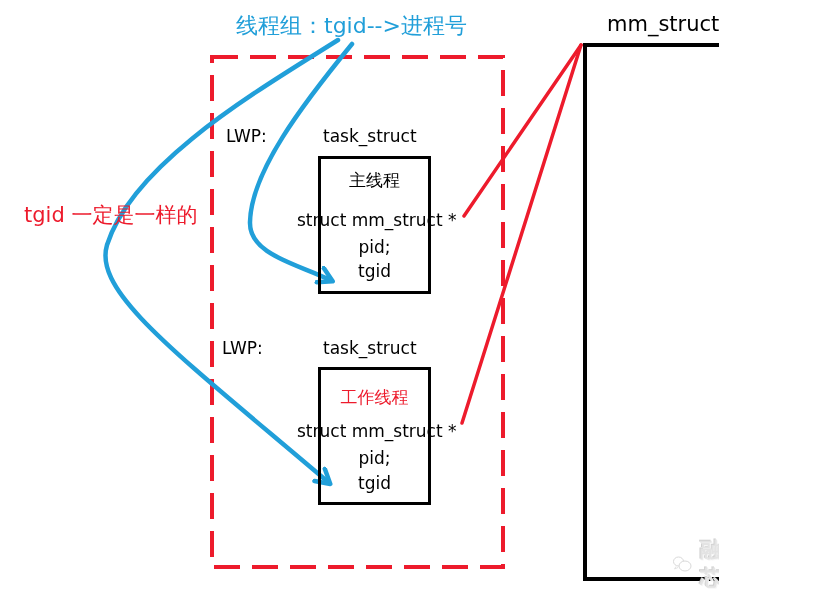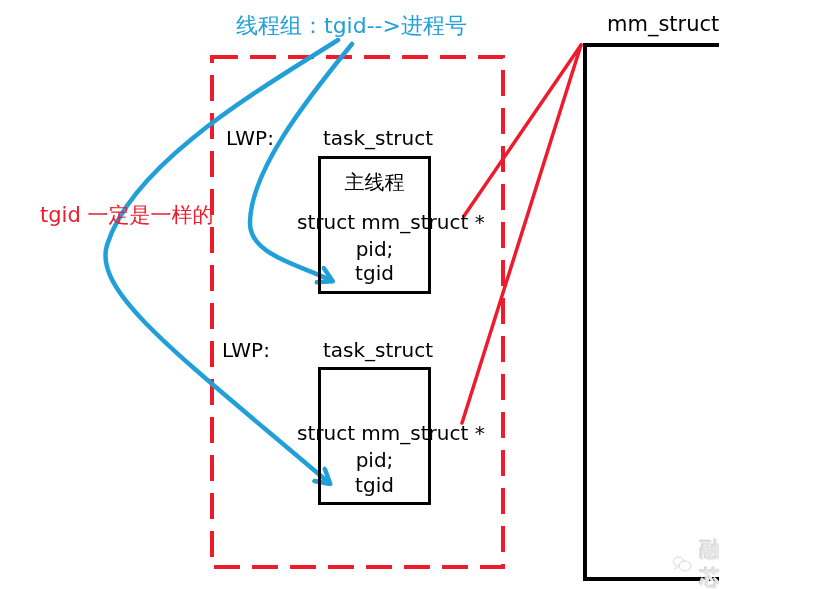--- a/index.html
+++ b/index.html
@@ -13,27 +13,27 @@
   }
   .overlay {
     position: absolute;
     left: 0; top: 0;
     width: 827px; height: 589px;
     pointer-events: none;
   }
   .t {
     position: absolute;
     white-space: nowrap;
-    font-size: 20px;
+    font-size: 17px;
     color: #000;
     line-height: 1.15;
   }
   .title-text   { left: 236px; top: 13px;  font-size: 22px; color: #219fd9; }
   .mm-label     { left: 607px; top: 12px;  font-size: 21px; width: 165px; text-align: left; }
-  .left-note    { left: 40px;  top: 203px; font-size: 21px; color: #ed1b2c; }
+  .left-note    { left: 24px;  top: 203px; font-size: 21px; color: #ed1b2c; }
 
   .lwp-1        { left: 226px; top: 127px; }
   .ts-label-1   { left: 323px; top: 127px; }
   .lwp-2        { left: 222px; top: 339px; }
   .ts-label-2   { left: 323px; top: 339px; }
 
   .box {
     position: absolute;
     border: 3px solid #000;
     background: transparent;
@@ -109,20 +109,21 @@
   <div class="t ts-label-1">task_struct</div>
   <div class="box task-box-1"></div>
   <div class="t thread-name-1">主线程</div>
   <div class="t field-ptr-1">struct mm_struct *</div>
   <div class="t field-pid-1">pid;</div>
   <div class="t field-tgid-1">tgid</div>
 
   <div class="t lwp-2">LWP:</div>
   <div class="t ts-label-2">task_struct</div>
   <div class="box task-box-2"></div>
+  <div class="t thread-name-2">工作线程</div>
   <div class="t field-ptr-2">struct mm_struct *</div>
   <div class="t field-pid-2">pid;</div>
   <div class="t field-tgid-2">tgid</div>
 
   <div class="watermark">
     <svg width="44" height="34" viewBox="0 0 44 34">
       <ellipse cx="13" cy="12" rx="10" ry="9" fill="#ffffff" stroke="#d9d9d9" stroke-width="2"></ellipse>
       <ellipse cx="26" cy="21" rx="12" ry="10" fill="#ffffff" stroke="#d9d9d9" stroke-width="2"></ellipse>
       <path d="M8 22 L5 27 L12 24" fill="#ffffff" stroke="#d9d9d9" stroke-width="1.5" stroke-linejoin="round"></path>
     </svg>

